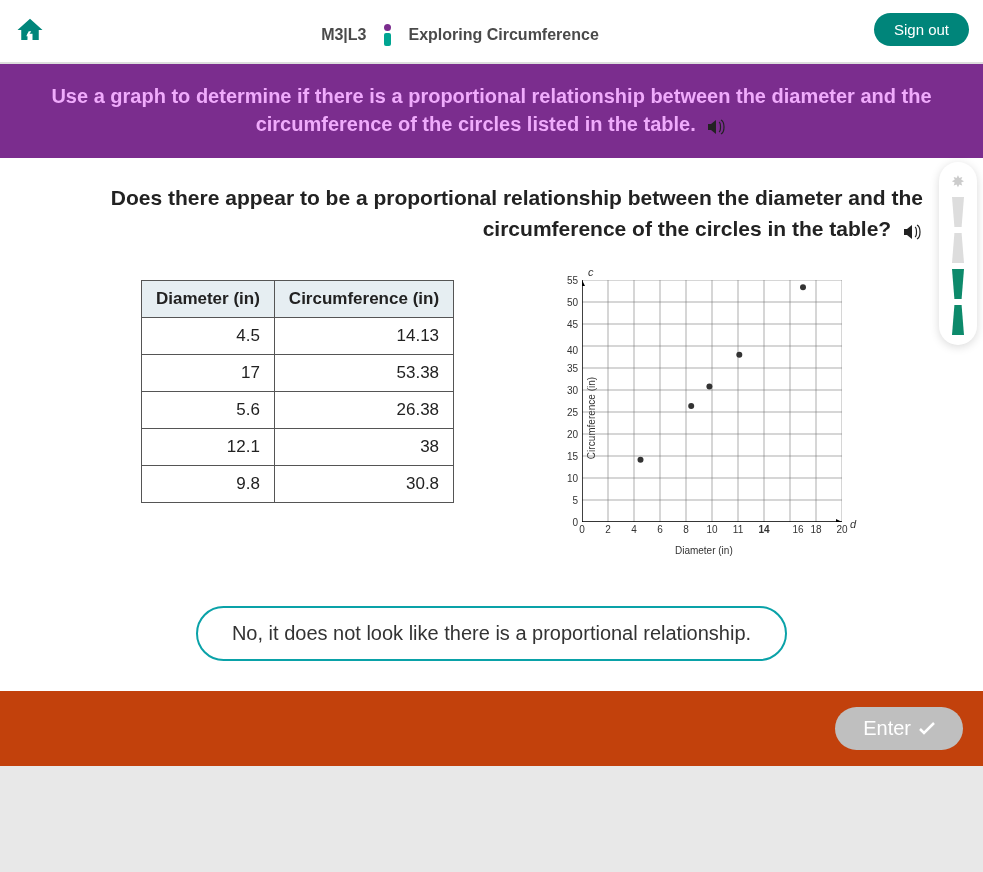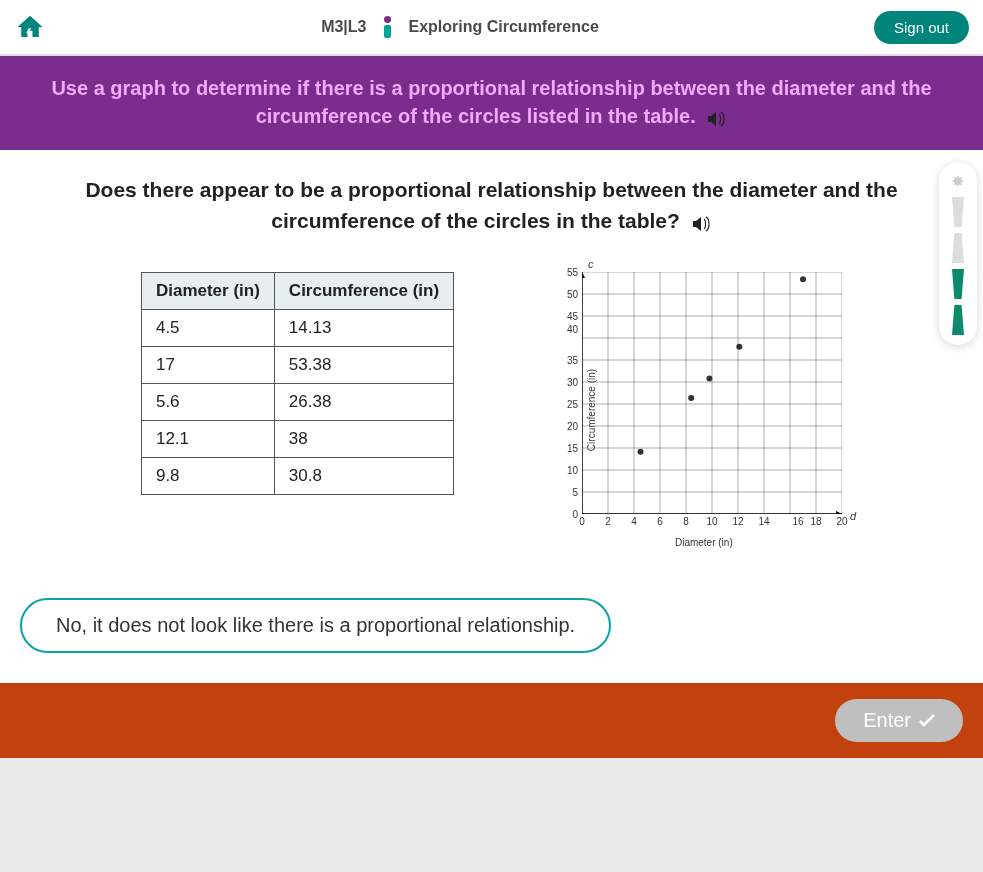--- a/index.html
+++ b/index.html
@@ -9,23 +9,23 @@
     width: 983px;
     height: 872px;
     overflow: hidden;
   }
   .page {
     background: #fff;
     width: 100%;
   }
   .topbar {
     display: flex;
-    align-items: center;
+    align-items: flex-end;
     padding: 16px 14px;
-    height: 56px;
+    height: 64px;
     background: #fff;
     border-bottom: 2px solid #ddd;
   }
   .home-icon {
     width: 32px; height: 32px;
     color: #00857a;
     cursor: pointer;
     display: flex; align-items: center; justify-content: center;
   }
   .topbar-center {
@@ -71,21 +71,21 @@
     cursor: pointer;
   }
   .content {
     background: #fff;
     padding: 24px 20px 30px 20px;
     position: relative;
   }
   .question {
     font-size: 21px;
     font-weight: 700;
-    text-align: center;
+    text-align: right;
     color: #222;
     padding: 0 40px;
     line-height: 1.5;
   }
   .question .speaker {
     display: inline-block;
     margin-left: 6px;
     vertical-align: middle;
     cursor: pointer;
   }
@@ -104,21 +104,21 @@
     background: #e6eef2;
     border: 1.5px solid #555;
     padding: 8px 14px;
     font-weight: 700;
     color: #222;
     text-align: left;
   }
   table.data td {
     border: 1.5px solid #555;
     padding: 8px 14px;
-    text-align: left;
+    text-align: right;
     color: #222;
   }
   .chart-wrap {
     position: relative;
     padding-left: 28px;
     padding-bottom: 34px;
   }
   .ylabel {
     position: absolute;
     left: -4px;
@@ -166,21 +166,21 @@
     transform: translateX(-50%);
   }
   .axis-var {
     position: absolute;
     font-size: 11px;
     color: #333;
     font-style: italic;
   }
   .answers {
     display: flex;
-    flex-direction: row;
+    flex-direction: column;
     gap: 18px;
     align-items: center;
     margin-top: 50px;
   }
   .answer-btn {
     border: 2.5px solid #0aa2a8;
     background: #fff;
     color: #333;
     font-size: 20px;
     padding: 14px 34px;
@@ -315,21 +315,21 @@
           <span class="axis-var" style="bottom:-8px; right:-14px;">d</span>
           <div class="y-ticks" id="y-ticks">
               <div style="top: 242px;">0</div>
               <div style="top: 220px;">5</div>
               <div style="top: 198px;">10</div>
               <div style="top: 176px;">15</div>
               <div style="top: 154px;">20</div>
               <div style="top: 132px;">25</div>
               <div style="top: 110px;">30</div>
               <div style="top: 88px;">35</div>
-              <div style="top: 57px; margin-left: 16px;">40</div>
+              <div style="top: 70px; margin-left: 16px;">40</div>
               <div style="top: 44px;">45</div>
               <div style="top: 22px;">50</div>
               <div style="top: 0px;">55</div>
             </div>
           <svg class="chart" id="chart-svg" width="260" height="242">
               <line x1="0" y1="0" x2="0" y2="242" stroke="#777" stroke-width="0.6"></line>
               <line x1="26" y1="0" x2="26" y2="242" stroke="#777" stroke-width="0.6"></line>
               <line x1="52" y1="0" x2="52" y2="242" stroke="#777" stroke-width="0.6"></line>
               <line x1="78" y1="0" x2="78" y2="242" stroke="#777" stroke-width="0.6"></line>
               <line x1="104" y1="0" x2="104" y2="242" stroke="#777" stroke-width="0.6"></line>
@@ -361,22 +361,22 @@
               <circle cx="157.29999999999998" cy="74.80000000000001" r="3" fill="#333"></circle>
               <circle cx="221" cy="7.127999999999986" r="3" fill="#333"></circle>
             </svg>
           <div class="x-ticks" id="x-ticks">
               <div style="left: 0px;">0</div>
               <div style="left: 26px;">2</div>
               <div style="left: 52px;">4</div>
               <div style="left: 78px;">6</div>
               <div style="left: 104px;">8</div>
               <div style="left: 130px;">10</div>
-              <div style="left: 156px;">12</div>
-              <div style="left: 182px;">14</div>
+              <div style="left: 156px;">11</div>
+              <div style="left: 182px; font-weight: bold;">14</div>
               <div style="left: 216px;">16</div>
               <div style="left: 234px;">18</div>
               <div style="left: 260px;">20</div>
             </div>
         </div>
       </div>
     </div>
 
     <div class="answers">
       <button class="answer-btn">No, it does not look like there is a proportional relationship.</button>

